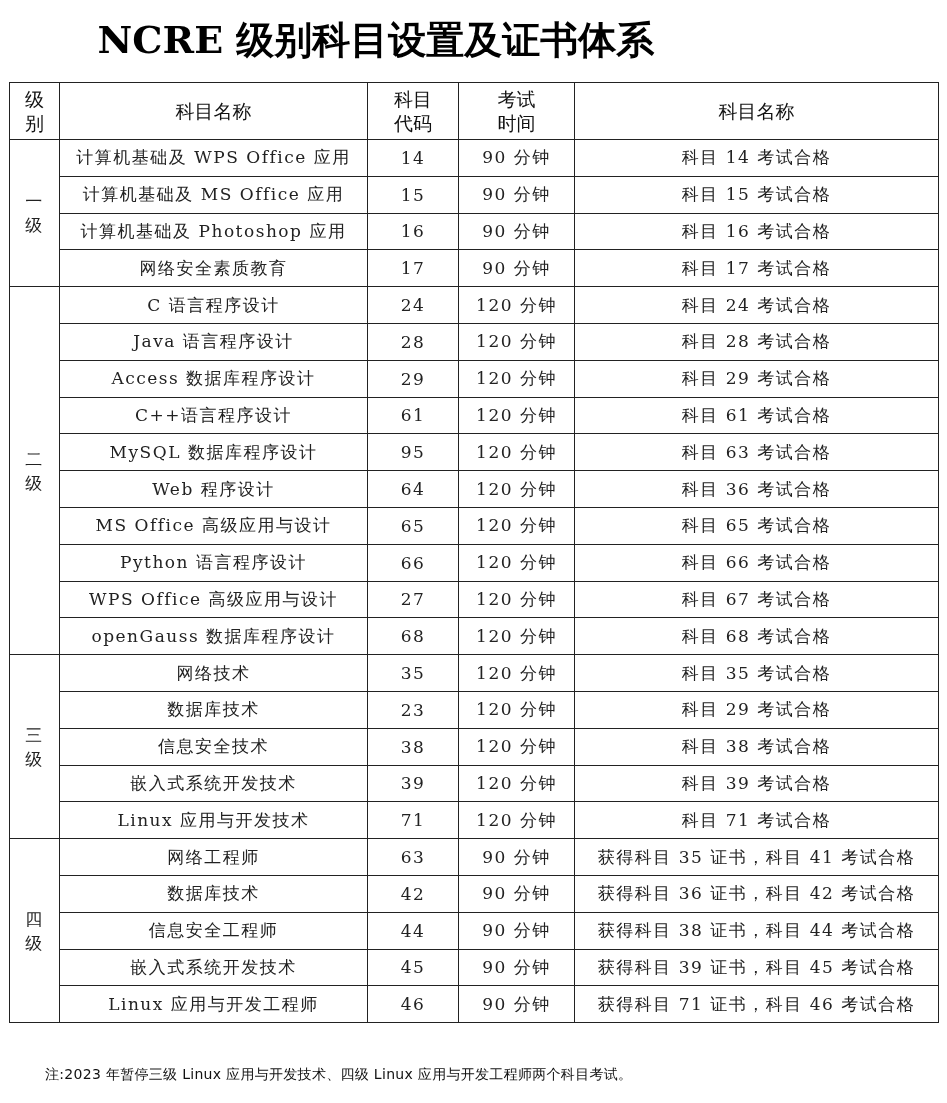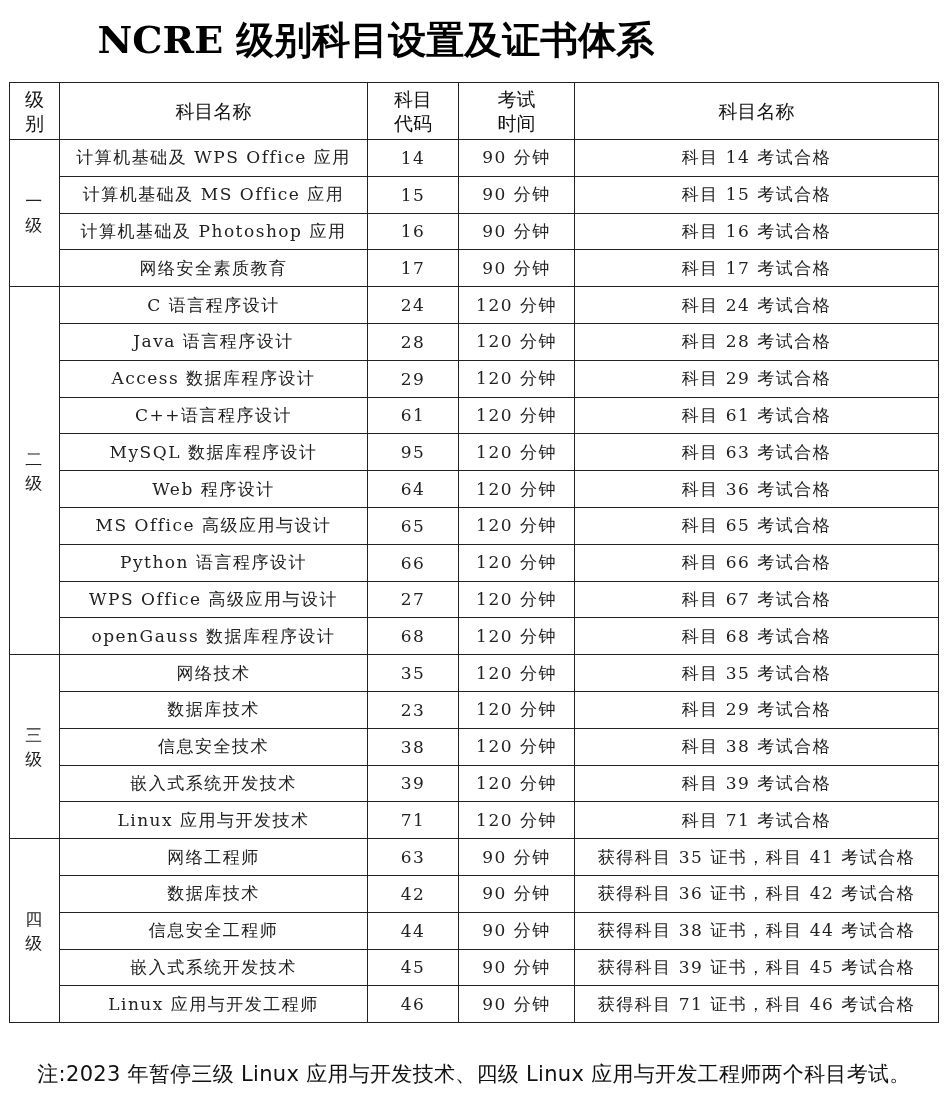--- a/index.html
+++ b/index.html
@@ -22,23 +22,23 @@
     font-family: "DejaVu Sans", "Liberation Sans", sans-serif; font-weight: normal;
     font-size: 19px; line-height: 24px; height: 56px; color: #111;
   }
   table.ncre td { height: 35.8px; font-size: 17px; letter-spacing: 1.5px; color: #222; }
   td.level {
     font-family: "DejaVu Sans", "Liberation Sans", sans-serif; font-size: 18px;
     line-height: 24px; letter-spacing: 0;
   }
   td.level span { display: block; }
   .note {
-    position: absolute; left: 34px; top: 1062px; width: 880px;
-    font-family: "DejaVu Sans", "Liberation Sans", sans-serif; font-size: 21px;
-    line-height: 24px; color: #111; white-space: nowrap; letter-spacing: 0.3px; text-align: center;
+    position: absolute; left: 45px; top: 1062px; width: 880px;
+    font-family: "DejaVu Sans", "Liberation Sans", sans-serif; font-size: 14px;
+    line-height: 24px; color: #111; white-space: nowrap; letter-spacing: 0.3px;
   }
 </style>
 </head>
 <body>
 
 <div class="title">NCRE 级别科目设置及证书体系</div>
 
 <table class="ncre">
   <colgroup>
     <col style="width:50px">

